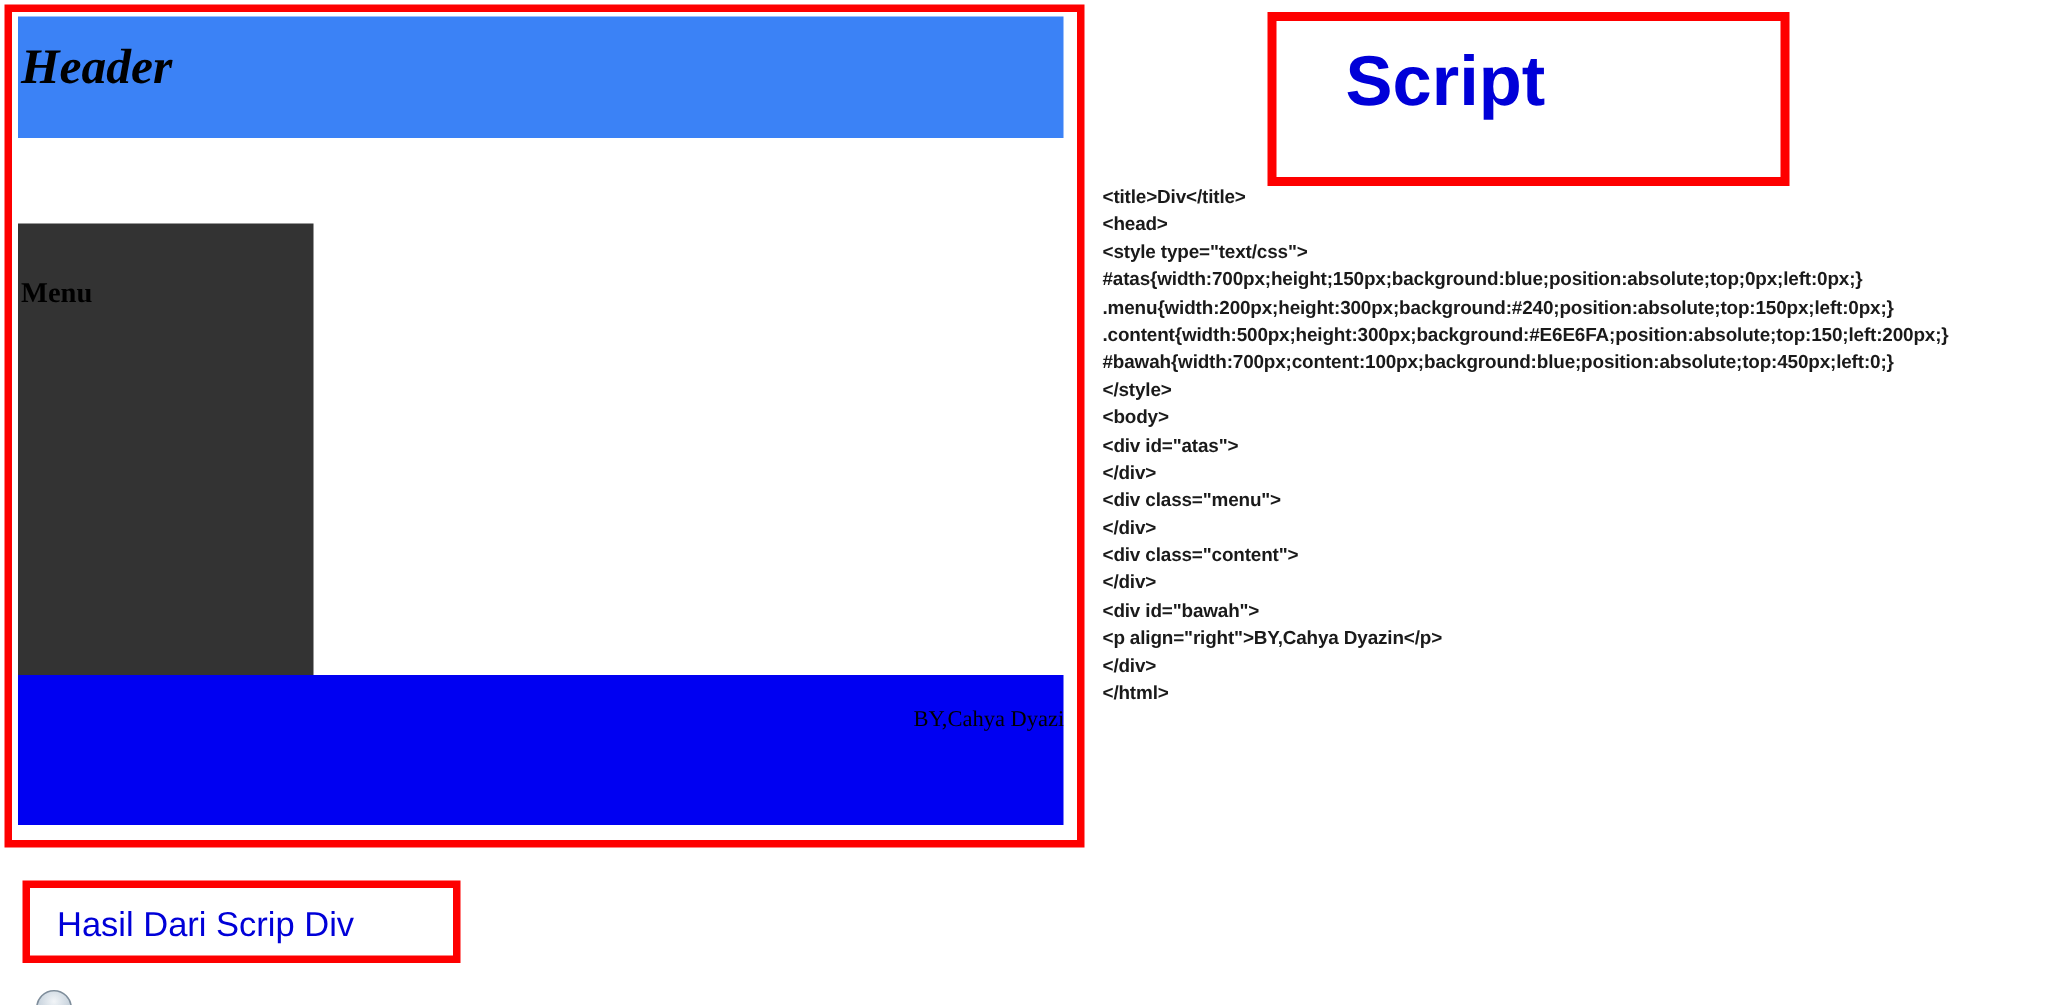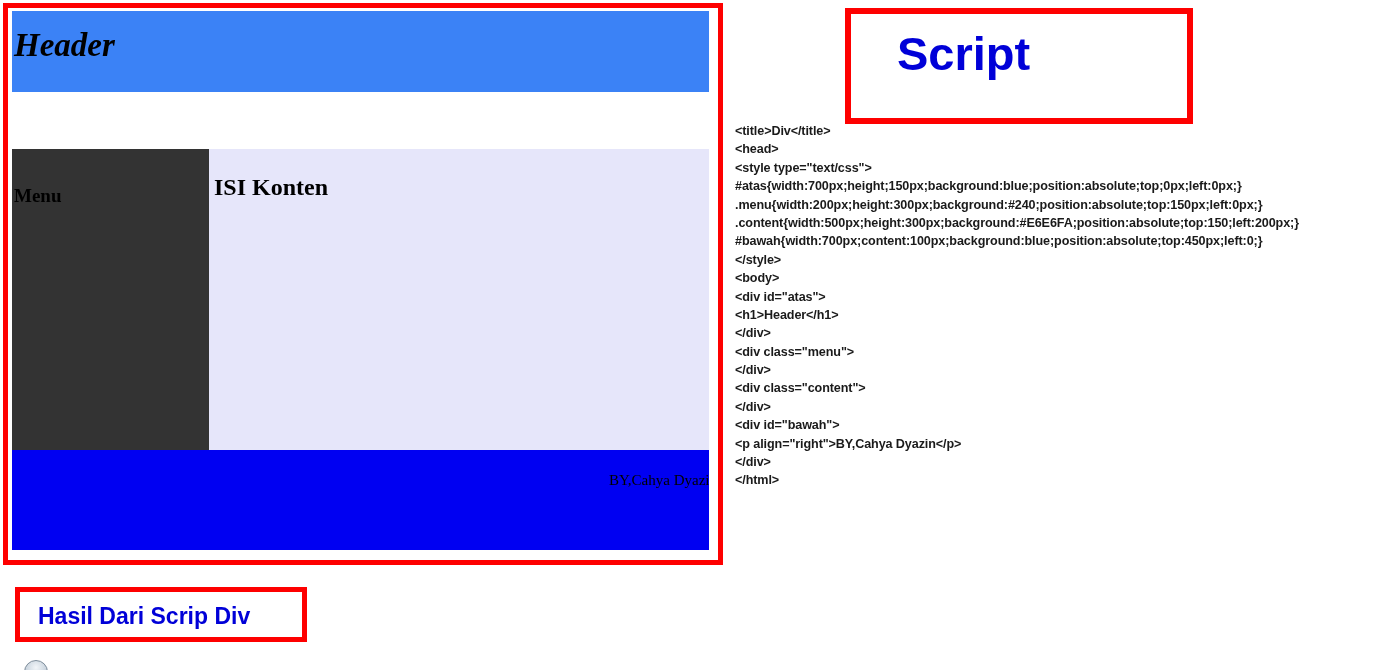--- a/index.html
+++ b/index.html
@@ -176,21 +176,21 @@
     border: 5px solid #fe0000;
     box-sizing: border-box;
     background: #ffffff;
   }
   #result-title-text {
     position: absolute;
     left: 18px;
     top: 13px;
     font-family: "Liberation Sans", sans-serif;
     font-size: 23px;
-    font-weight: bold;
+    font-weight: normal;
     color: #0000d8;
     line-height: 1;
     white-space: nowrap;
   }
 
   
   #bottom-bullet {
     position: absolute;
     left: 24px;
     top: 660px;
@@ -209,23 +209,20 @@
   <div id="preview-canvas">
 
     <div class="pv-atas">
       <h1>Header</h1>
     </div>
 
     <div class="pv-menu">
       <h3>Menu</h3>
     </div>
 
-    <div class="pv-content">
-      <h2>ISI Konten</h2>
-    </div>
 
     <div class="pv-bawah">
       <p>BY,Cahya Dyazin</p>
     </div>
 
   </div>
 </div>
 
 <div id="script-title-box">
   <div id="script-title-text">Script</div>
@@ -235,21 +232,20 @@
     <div class="code-line">&lt;title&gt;Div&lt;/title&gt;</div>
     <div class="code-line">&lt;head&gt;</div>
     <div class="code-line">&lt;style type="text/css"&gt;</div>
     <div class="code-line">#atas{width:700px;height;150px;background:blue;position:absolute;top;0px;left:0px;}</div>
     <div class="code-line">.menu{width:200px;height:300px;background:#240;position:absolute;top:150px;left:0px;}</div>
     <div class="code-line">.content{width:500px;height:300px;background:#E6E6FA;position:absolute;top:150;left:200px;}</div>
     <div class="code-line">#bawah{width:700px;content:100px;background:blue;position:absolute;top:450px;left:0;}</div>
     <div class="code-line">&lt;/style&gt;</div>
     <div class="code-line">&lt;body&gt;</div>
     <div class="code-line">&lt;div id="atas"&gt;</div>
-    <div class="code-line">&lt;h1&gt;Header&lt;/h1&gt;</div>
     <div class="code-line">&lt;/div&gt;</div>
     <div class="code-line">&lt;div class="menu"&gt;</div>
     <div class="code-line">&lt;/div&gt;</div>
     <div class="code-line">&lt;div class="content"&gt;</div>
     <div class="code-line">&lt;/div&gt;</div>
     <div class="code-line">&lt;div id="bawah"&gt;</div>
     <div class="code-line">&lt;p align="right"&gt;BY,Cahya Dyazin&lt;/p&gt;</div>
     <div class="code-line">&lt;/div&gt;</div>
     <div class="code-line">&lt;/html&gt;</div>
   </div>

